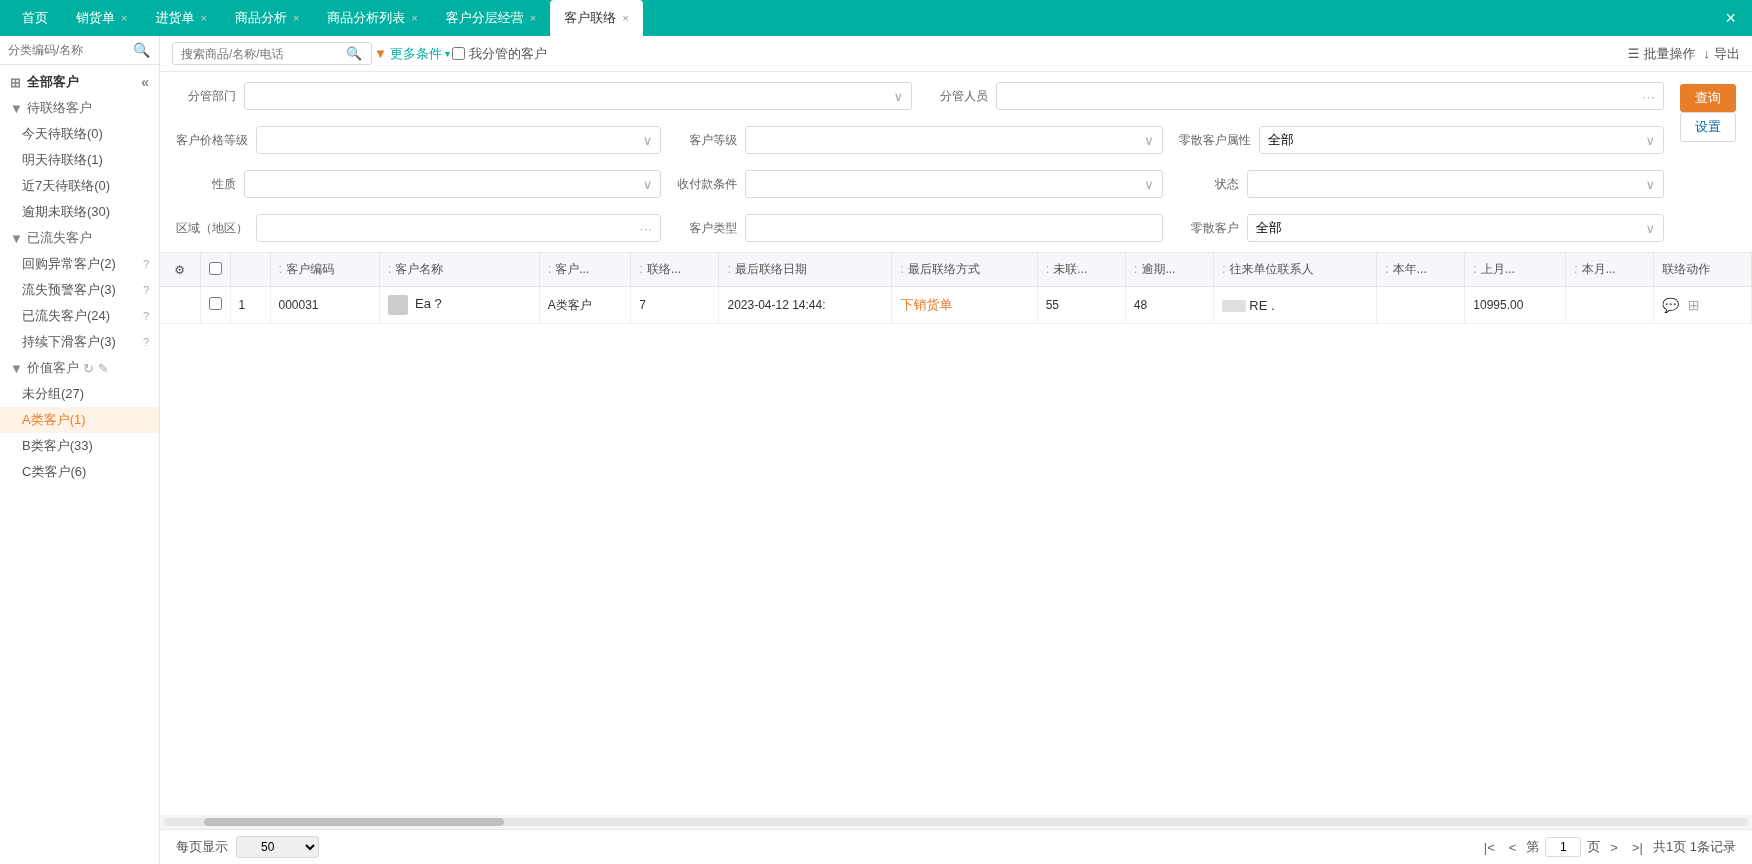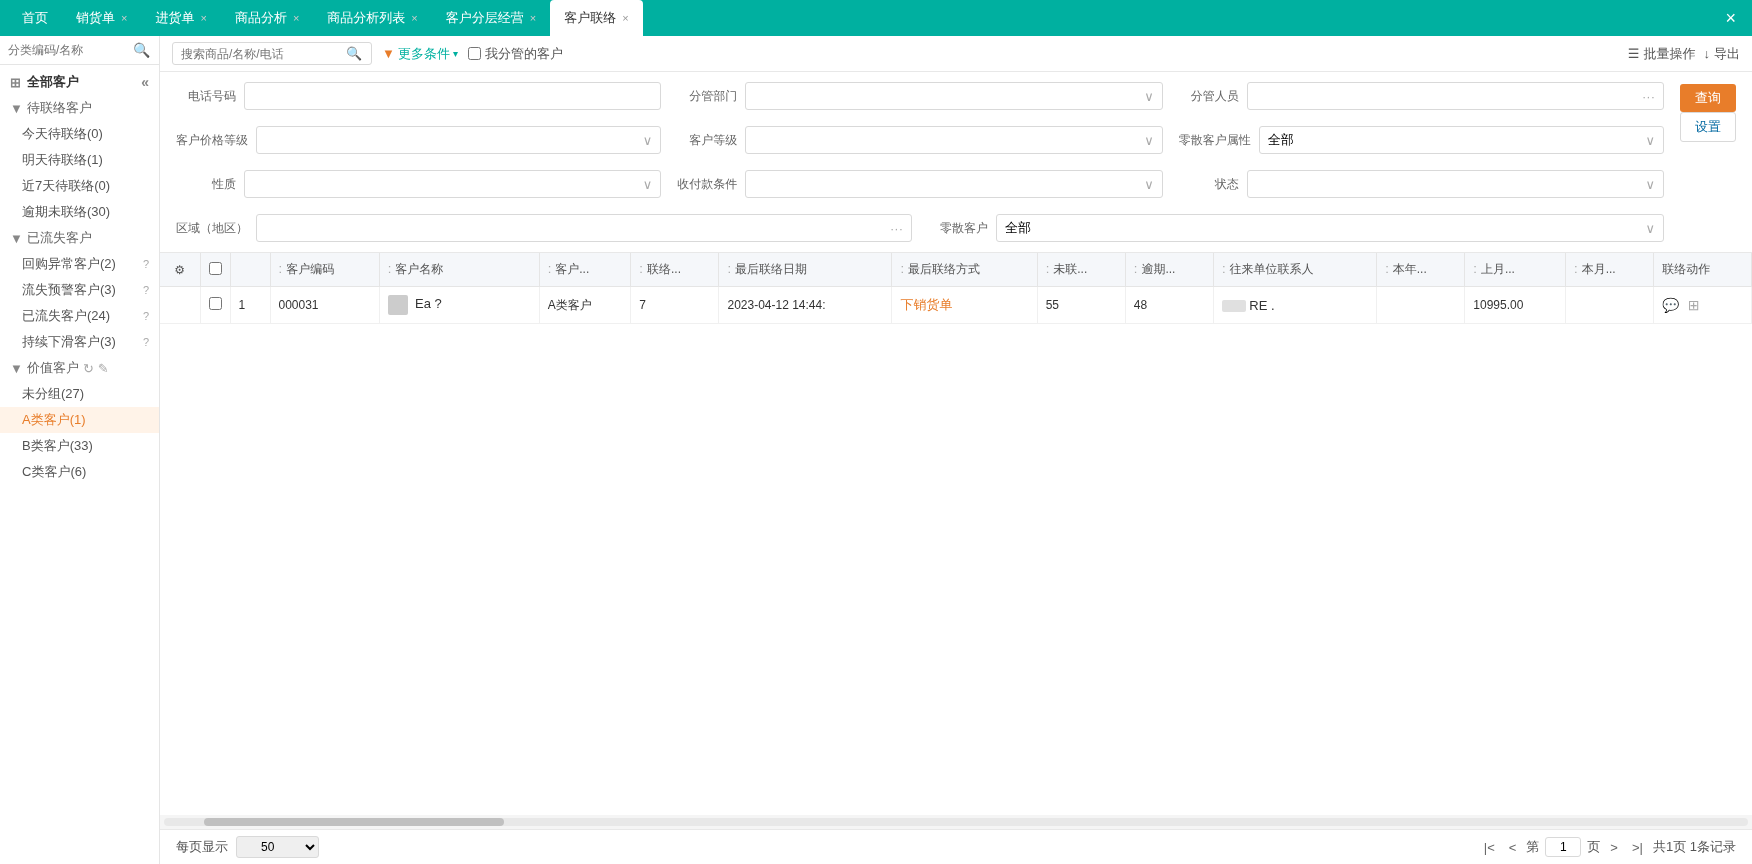--- a/index.html
+++ b/index.html
@@ -47,21 +47,21 @@
       padding: 4px 10px 4px 22px; color: #555; font-size: 12px; cursor: pointer; display: flex; align-items: center; justify-content: space-between;
     }
     .sidebar-item.active { background: #fff3e8; color: #e87d2a; }
     .sidebar-item .item-icon { color: #aaa; font-size: 11px; margin-left: 4px; }
 
     
     .content-area { flex: 1; display: flex; flex-direction: column; background: #f5f5f5; overflow: hidden; }
 
     
     .filter-toolbar {
-      display: flex; align-items: center; padding: 6px 12px; background: #fff; border-bottom: 1px solid #e8e8e8; gap: 10px;
+      display: flex; align-items: center; padding: 6px 12px; background: #fff; border-bottom: 1px solid #e8e8e8; gap: 2px;
     }
     .filter-search-box {
       display: flex; align-items: center; border: 1px solid #d9d9d9; border-radius: 3px; padding: 3px 8px; width: 200px; background: #fff;
     }
     .filter-search-box input { border: none; outline: none; font-size: 12px; width: 100%; }
     .filter-search-box .s-icon { color: #00b0a0; font-size: 13px; }
     .more-conditions {
       display: flex; align-items: center; color: #00b0a0; cursor: pointer; font-size: 12px; gap: 3px;
     }
     .my-customers {
@@ -268,24 +268,20 @@
         </div>
       </div>
     </div>
 
     <div class="advanced-filter">
       <div style="display:flex; gap:16px;">
         <div style="flex:1; display:flex; flex-direction:column; gap:8px;">
 
           <div class="filter-row">
             <div class="filter-field">
-              <span class="filter-label">电话号码</span>
-              <div class="filter-input" style="width:280px;"></div>
-            </div>
-            <div class="filter-field">
               <span class="filter-label">分管部门</span>
               <div class="filter-input" style="width:280px;">
                 <span class="dropdown-arrow">∨</span>
               </div>
             </div>
             <div class="filter-field">
               <span class="filter-label">分管人员</span>
               <div class="filter-input" style="flex:1;">
                 <span class="dots">···</span>
               </div>
@@ -334,20 +330,24 @@
               </div>
             </div>
           </div>
 
           <div class="filter-row">
             <div class="filter-field">
               <span class="filter-label">区域（地区）</span>
               <div class="filter-input" style="width:280px;">
                 <span class="dots">···</span>
               </div>
+            </div>
+            <div class="filter-field">
+              <span class="filter-label">客户类型</span>
+              <div class="filter-input" style="width:280px;"></div>
             </div>
             <div class="filter-field">
               <span class="filter-label">零散客户</span>
               <div class="filter-input" style="flex:1;">
                 <span>全部</span>
                 <span class="dropdown-arrow">∨</span>
               </div>
             </div>
           </div>
         </div>

